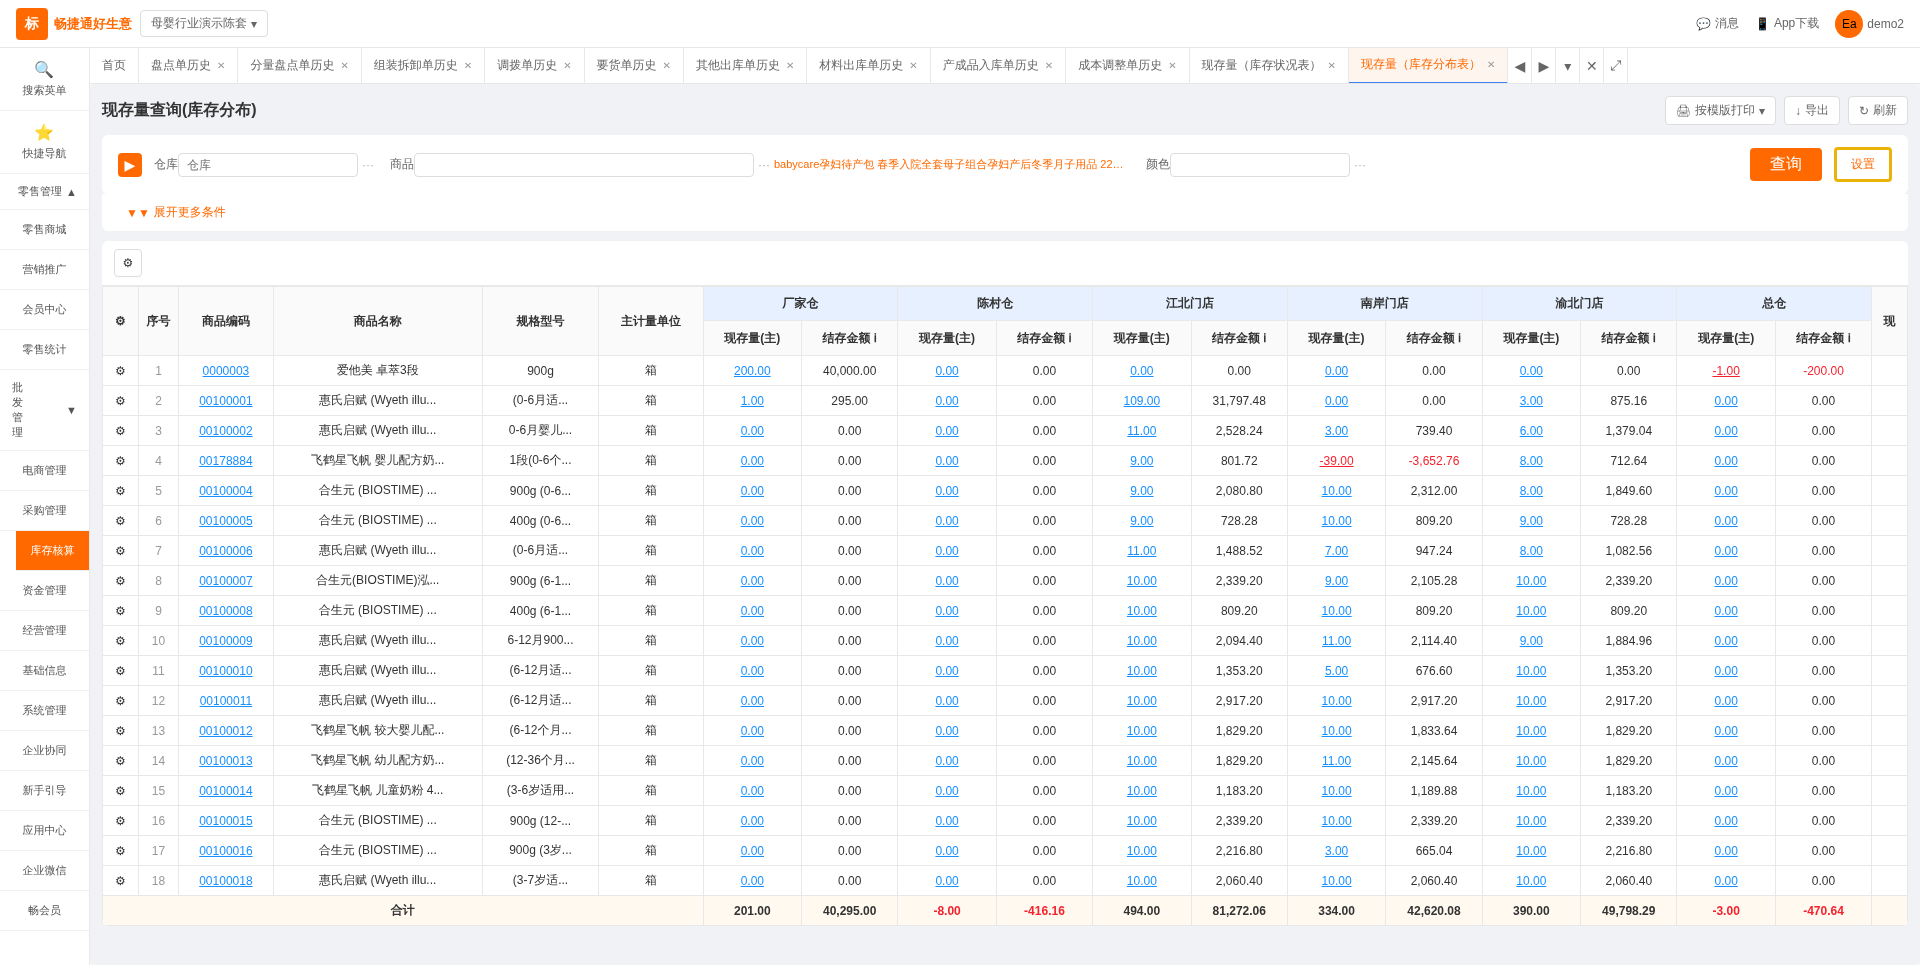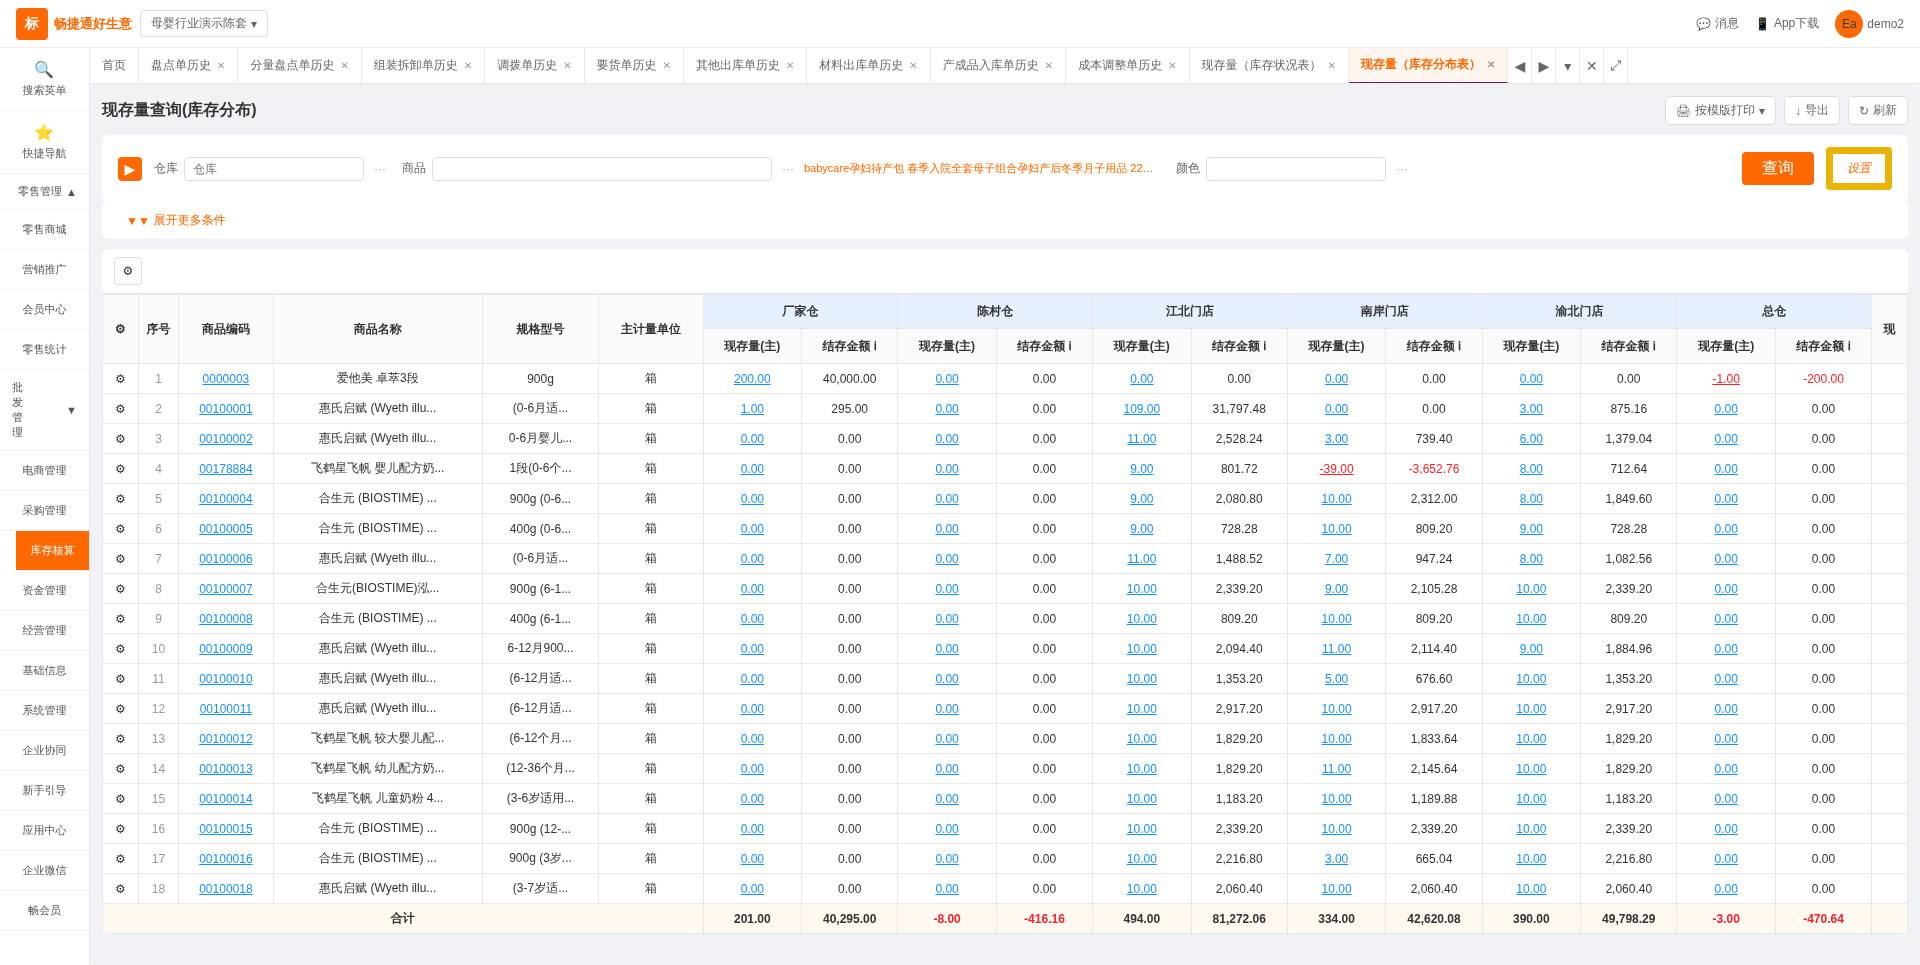--- a/index.html
+++ b/index.html
@@ -17,21 +17,21 @@
       position: fixed;
       top: 0; left: 0; right: 0;
       z-index: 100;
     }
     .top-bar-left { display: flex; align-items: center; gap: 8px; }
     .logo-area { display: flex; align-items: center; gap: 6px; font-size: 13px; color: #ff6900; font-weight: bold; }
     .logo-icon { width: 32px; height: 32px; background: #ff6900; border-radius: 4px; display: flex; align-items: center; justify-content: center; color: #fff; font-size: 14px; }
     .nav-dropdown { display: flex; align-items: center; gap: 4px; padding: 4px 10px; border: 1px solid #ddd; border-radius: 4px; cursor: pointer; font-size: 12px; color: #666; }
     .top-bar-right { display: flex; align-items: center; gap: 16px; font-size: 12px; color: #666; }
     .top-bar-right span { display: flex; align-items: center; gap: 4px; cursor: pointer; }
-    .avatar { width: 28px; height: 28px; border-radius: 50%; background: #ff6900; display: flex; align-items: center; justify-content: center; color: #404040; font-size: 12px; }
+    .avatar { width: 28px; height: 28px; border-radius: 50%; background: #ff6900; display: flex; align-items: center; justify-content: center; color: #000000; font-size: 12px; }
 
     
     .sidebar {
       position: fixed;
       top: 48px; left: 0; bottom: 0;
       width: 90px;
       background: #fff;
       border-right: 1px solid #e8e8e8;
       overflow-y: auto;
       z-index: 90;
@@ -69,21 +69,21 @@
       gap: 4px;
       padding: 0 12px;
       height: 36px;
       cursor: pointer;
       font-size: 12px;
       color: #666;
       border-right: 1px solid #e8e8e8;
       white-space: nowrap;
       flex-shrink: 0;
     }
-    .tab-item.active { color: #ff6900; border-bottom: 2px solid #701a75; background: #fff5ef; font-weight: bold; }
+    .tab-item.active { color: #ff6900; border-bottom: 2px solid #3b82f6; background: #fff5ef; }
     .tab-close { font-size: 10px; color: #999; cursor: pointer; margin-left: 2px; }
     .tab-nav-btn { width: 24px; height: 36px; display: flex; align-items: center; justify-content: center; cursor: pointer; font-size: 14px; color: #666; border: none; background: #fff; border-right: 1px solid #e8e8e8; }
 
     
     .main-content {
       position: fixed;
       top: 84px; left: 90px; right: 0; bottom: 0;
       background: #f0f2f5;
       overflow: auto;
       border-radius: 7px;
@@ -120,21 +120,21 @@
       flex-wrap: wrap;
     }
     .expand-btn {
       width: 24px; height: 24px;
       background: #ff6900;
       color: #fff;
       border-radius: 4px;
       display: flex; align-items: center; justify-content: center;
       cursor: pointer; font-size: 14px;
     }
-    .field-group { display: flex; align-items: center; gap: 6px; }
+    .field-group { display: flex; align-items: center; }
     .field-label { font-size: 12px; color: #666; white-space: nowrap; }
     .field-input {
       border: 1px solid #ddd;
       border-radius: 4px;
       padding: 4px 8px;
       font-size: 12px;
       outline: none;
       background: #fff;
     }
     .field-input.wide { width: 340px; }
@@ -143,22 +143,22 @@
     .expand-more {
       display: flex; align-items: center; gap: 4px;
       color: #ff6900; font-size: 12px; cursor: pointer;
       padding: 4px 8px;
     }
     .search-btn {
       background: #ff6900; color: #fff; border: none;
       padding: 6px 20px; border-radius: 4px; font-size: 16px; cursor: pointer;
     }
     .settings-btn {
-      background: #fff; color: #ff6900; border: 7px solid #eab308;
-      padding: 6px 14px; border-radius: 4px; font-size: 12px; cursor: pointer; font-style: italic;
+      background: #fff; color: #ff6900; border: 3px solid #eab308;
+      padding: 6px 14px; border-radius: 4px; font-size: 12px; cursor: pointer;
     }
 
     
     .table-container {
       background: #fff;
       border-radius: 6px;
       overflow: auto;
       max-height: calc(100vh - 240px);
     }
     .data-table {

